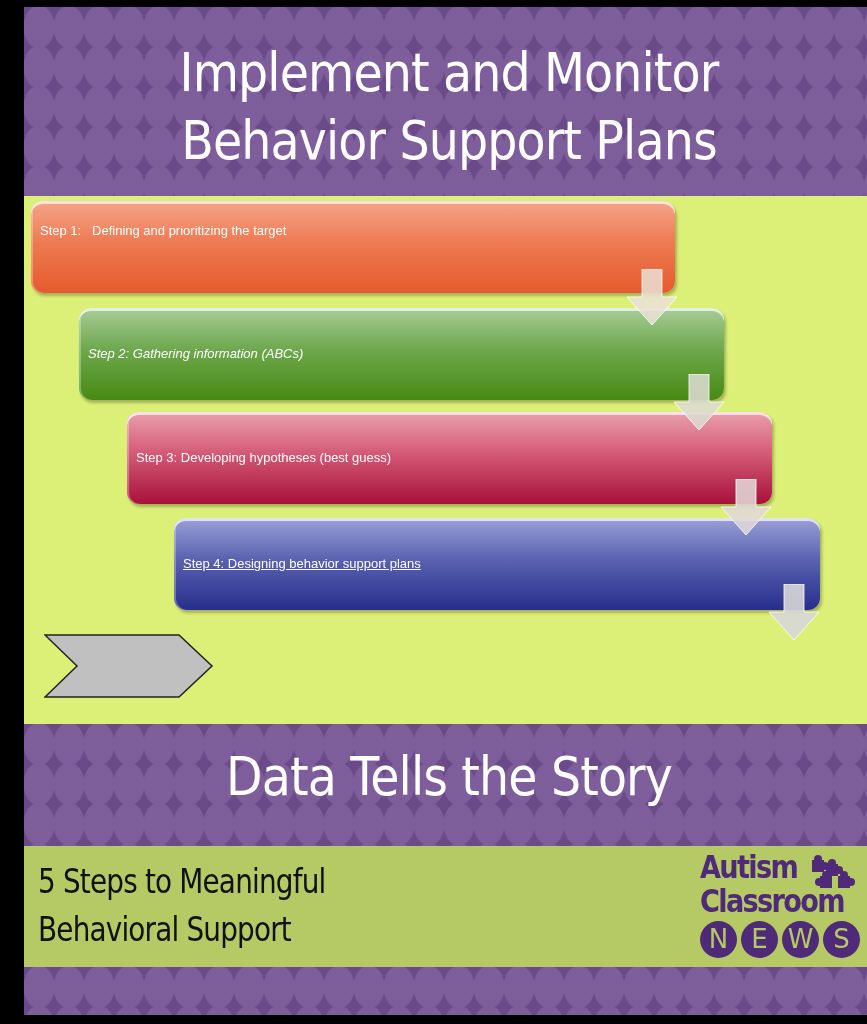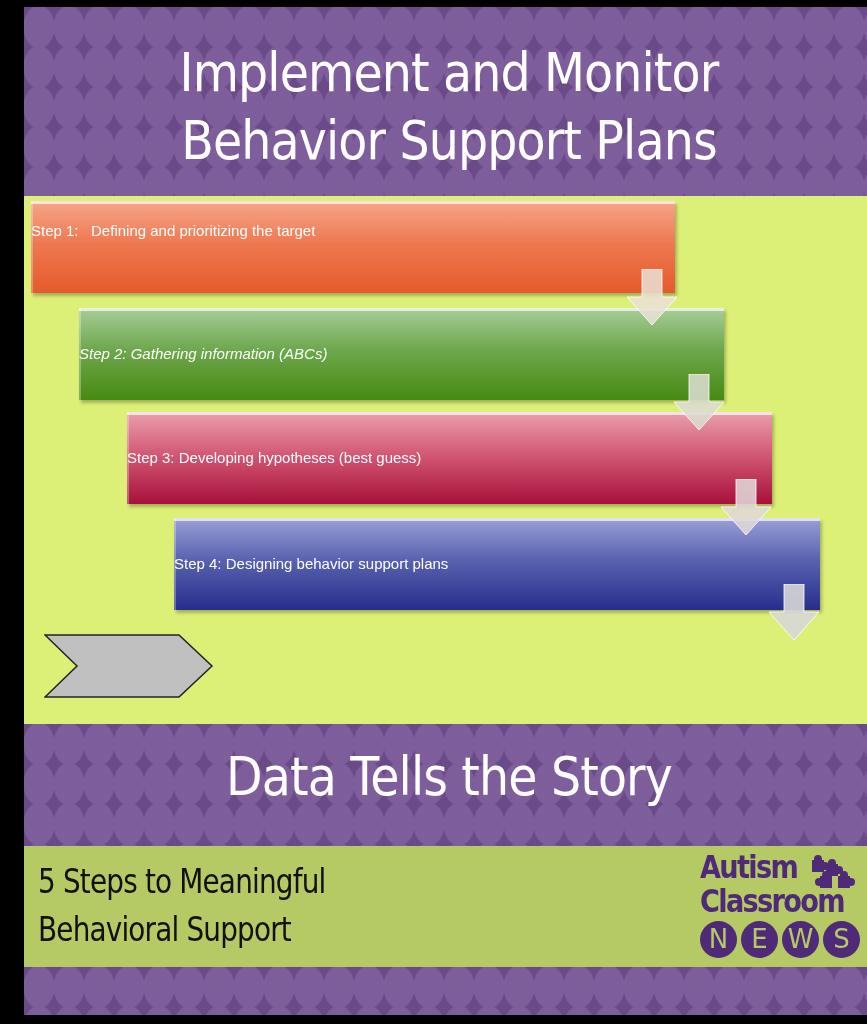--- a/index.html
+++ b/index.html
@@ -13,27 +13,27 @@
     background-size:30px 40px;
   }
   .pat-top{top:0;height:189px;}
   .pat-mid{top:717px;height:122px;}
   .pat-bot{top:960px;height:48px;}
   .lime{position:absolute;left:0;top:189px;width:850px;height:528px;background:#dcf077;}
   .green-band{position:absolute;left:0;top:839px;width:850px;height:121px;background:#b5c965;}
   .title{position:absolute;left:0;width:850px;text-align:center;color:#fff;font-family:"DejaVu Sans",sans-serif;font-weight:normal;letter-spacing:-1px;}
   .title-main{top:32px;font-size:54px;line-height:68px;transform:scaleX(0.88);}
   .title-mid{top:735px;font-size:54px;line-height:70px;transform:scaleX(0.88);}
-  .step{position:absolute;height:92px;border-radius:0;box-shadow:2px 3px 3px rgba(0,0,0,0.25), inset 0 3px 0 rgba(255,255,255,0.7), inset 2px 0 0 rgba(255,255,255,0.3);
-    color:#fff;font-family:"Liberation Sans",sans-serif;font-size:15px;line-height:26px;display:flex;align-items:center;box-sizing:border-box;}
+  .step{position:absolute;height:92px;border-radius:12px;box-shadow:2px 3px 3px rgba(0,0,0,0.25), inset 0 3px 0 rgba(255,255,255,0.7), inset 2px 0 0 rgba(255,255,255,0.3);
+    color:#fff;font-family:"Liberation Sans",sans-serif;font-size:13px;line-height:26px;display:flex;align-items:center;padding-left:9px;box-sizing:border-box;}
   .step span{display:block;padding-right:10px;}
   .s1{left:7px;top:194px;width:644px;background:linear-gradient(#f6a58a,#ee7a52 45%,#e55a2c);align-items:flex-start;padding-top:17px;}
   .s2{left:55px;top:301px;width:645px;background:linear-gradient(#a8cd98,#6ea84e 45%,#478a12);font-style:italic;}
   .s3{left:103px;top:405px;width:645px;background:linear-gradient(#eaa0ae,#d35a76 45%,#a8103a);}
-  .s4{left:150px;top:511px;width:646px;background:linear-gradient(#9aa0d8,#5a62b0 45%,#262e8c);}
+  .s4{left:150px;top:511px;width:646px;background:linear-gradient(#9aa0d8,#5a62b0 45%,#262e8c);text-decoration:underline;}
   .s5{left:199px;top:616px;width:646px;background:linear-gradient(#d6a0dc,#b356c0 45%,#84128e);}
   .arrow{position:absolute;width:50px;height:56px;}
   .chevron{position:absolute;left:20px;top:627px;width:170px;height:65px;}
   .tagline{position:absolute;left:14px;top:850px;font-family:"DejaVu Sans",sans-serif;color:#111;font-size:34px;line-height:48px;transform:scaleX(0.82);transform-origin:left;letter-spacing:-1px;}
   .logo{position:absolute;left:676px;top:843px;width:170px;height:118px;}
   .logo-t{color:#4f2a78;font-family:"DejaVu Sans",sans-serif;font-weight:bold;font-size:32px;line-height:34px;letter-spacing:-2px;transform:scaleX(0.85);transform-origin:left;white-space:nowrap;}
   .news{display:flex;gap:4px;margin-top:3px;}
   .news span{width:37px;height:37px;border-radius:50%;background:#4f2a78;color:#b5c965;font-family:"DejaVu Sans",sans-serif;font-size:26px;line-height:37px;text-align:center;}
   .puzzle{position:absolute;left:108px;top:4px;width:50px;height:38px;}
 </style>

